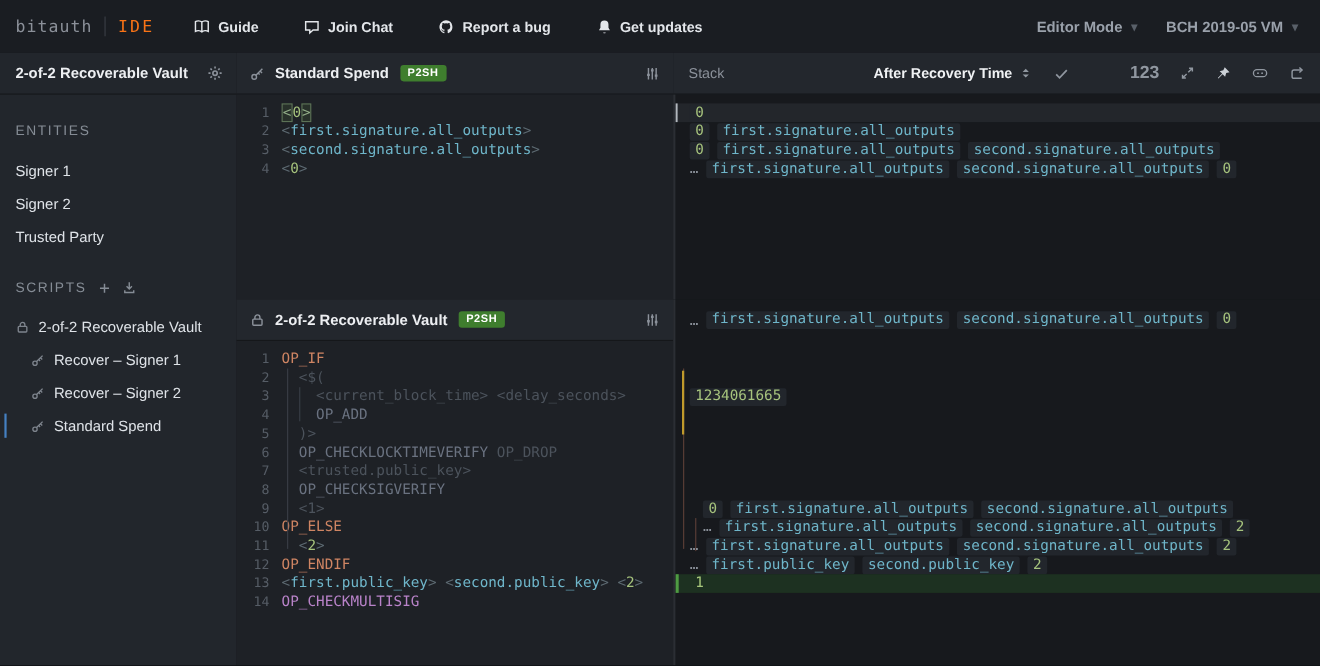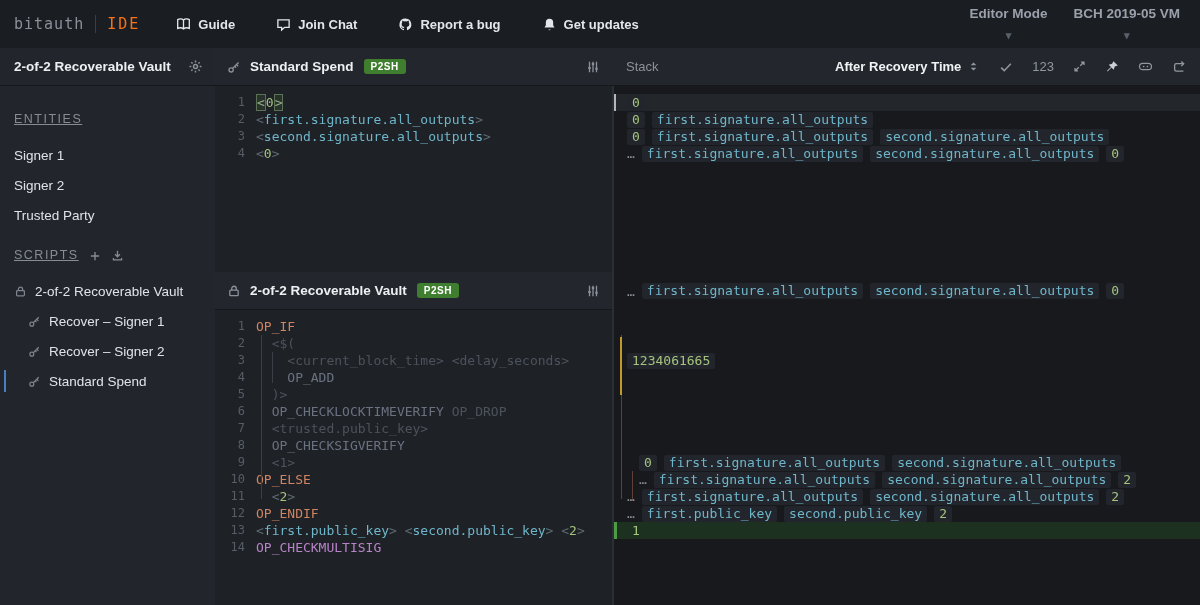--- a/index.html
+++ b/index.html
@@ -10,34 +10,34 @@
   
   .hdr { height:48px; background:#1a1d22; display:flex; align-items:center; padding:0 20px 0 14px; }
   .brand { display:flex; align-items:center; font-family:"DejaVu Sans Mono", monospace; font-size:15px; }
   .brand .bt { color:#8b9099; letter-spacing:1px; }
   .brand .sep { width:1px; height:18px; background:#3a3f46; margin:0 11px; }
   .brand .ide { color:#f97316; letter-spacing:2px; }
   .menu { display:flex; align-items:center; margin-left:36px; gap:41px; }
   .mitem { display:flex; align-items:center; gap:7px; color:#e3e6ea; font-size:13px; font-weight:bold; cursor:pointer; }
   .mitem .icon { display:flex; color:#e3e6ea; }
   .hdr-right { margin-left:auto; display:flex; align-items:center; gap:26px; }
-  .hsel { display:flex; align-items:center; gap:8px; color:#9aa1ab; font-size:13.5px; font-weight:bold; cursor:pointer;flex-direction:column; }
+  .hsel { display:flex; align-items:center; gap:8px; color:#9aa1ab; font-size:13.5px; font-weight:bold; cursor:pointer; }
   .hsel .chev { color:#596069; font-size:11px; }
 
   
   .bodyrow { display:flex; height:557px; }
   aside { width:215px; background:#22262c; flex:none; display:flex; flex-direction:column; }
   main { flex:1; display:flex; flex-direction:column; }
 
   
   .sb-title { height:38px; border-bottom:1px solid #15171a; display:flex; align-items:center;
               padding:0 12px 0 14px; color:#edeff2; font-weight:bold; font-size:13.5px; }
   .sb-title .icon { margin-left:auto; color:#8b919a; cursor:pointer; display:flex; }
   .sb-head { color:#858c95; font-size:12.5px; letter-spacing:1.5px; padding:0 14px; margin-top:26px; margin-bottom:14px;
-             display:flex; align-items:center; gap:10px;text-decoration:underline; }
+             display:flex; align-items:center; gap:10px; }
   .sb-head .icon { color:#858c95; display:flex; cursor:pointer; }
   .sb-item { height:30px; display:flex; align-items:center; padding-left:14px; font-size:13.5px; color:#dfe3e8; cursor:pointer; position:relative; }
   .sb-item .icon { color:#7e848d; display:flex; margin-right:8px; }
   .sb-item.indent { padding-left:28px; }
   .sb-item.sel::before { content:""; position:absolute; left:4px; top:4px; bottom:4px; width:2px; background:#4580c2; }
 
   
   .group { display:grid; grid-template-columns:397px 1fr; }
   .group.top { height:224px; grid-template-rows:38px 186px; }
   .group.bot { height:333px; grid-template-rows:38px 295px; }
@@ -47,21 +47,21 @@
   .badge { margin-left:10px; background:#3f7e2e; color:#fff; font-size:10px; font-weight:bold;
            padding:2px 7px; border-radius:3px; letter-spacing:.5px; }
   .sliders { margin-left:auto; cursor:pointer; }
   .stackhead { background:#23272d; border-bottom:1px solid #15171a; display:flex; align-items:center; padding:0 14px; }
   .stacklabel { color:#8b919a; font-size:13px; }
   .toolbar { margin-left:auto; display:flex; align-items:center; gap:19px; }
   .scenario { display:flex; align-items:center; gap:6px; color:#f0f2f4; font-size:13px; font-weight:bold; cursor:pointer; }
   .scenario .icon { color:#9097a0; display:flex; }
   .tbi { color:#9097a0; display:flex; align-items:center; cursor:pointer; }
   .tbi.active { color:#cbd0d6; }
-  .tb123 { font-size:13px; font-weight:normal; color:#9097a0; cursor:pointer; }
+  .tb123 { font-size:16px; font-weight:bold; color:#9097a0; cursor:pointer;margin-left:36px; }
 
   
   .editor { background:#1e2126; position:relative; padding-top:8px; overflow:hidden; cursor:text; }
   .cl { display:flex; height:17px; line-height:17px; font-family:"DejaVu Sans Mono", monospace; font-size:13px; }
   .ln { width:41px; flex:none; text-align:right; padding-right:11px; color:#565d66; font-size:12px; }
   .ct { white-space:pre; }
   .tk-op { color:#cf8563; } .tk-id { color:#6fb6ca; } .tk-num { color:#a6c37d; }
   .tk-br { color:#5d6a72; } .tk-dim { color:#4c535c; } .tk-dimop { color:#6a7280;margin-top:12px; }
   .tk-purple { color:#b983c9; } .tk-sp { color:#5d6a72; }
   .tk-box { border:1px solid #5c7257; background:#28312a; color:#93af89; }
@@ -163,21 +163,21 @@
           <div class="sb-item">
             <span>Signer 1</span>
           </div>
           <div class="sb-item">
             <span>Signer 2</span>
           </div>
           <div class="sb-item">
             <span>Trusted Party</span>
           </div>
         </div>
-      <div class="sb-head" style="margin-top:18px;align-items:flex-end;">
+      <div class="sb-head" style="margin-top:24px;align-items:flex-end;">
         <span>SCRIPTS</span>
         <span class="icon">
           <svg width="12" height="12" viewBox="0 0 16 16" fill="none" stroke="currentColor" stroke-width="1.8">
               <path d="M8 2.5v11M2.5 8h11"></path>
             </svg>
         </span>
         <span class="icon">
           <svg width="13" height="13" viewBox="0 0 16 16" fill="none" stroke="currentColor" stroke-width="1.6">
             <path d="M8 2v7M5 6.5 8 9.5l3-3M3 11v2.5h10V11"></path>
           </svg>

